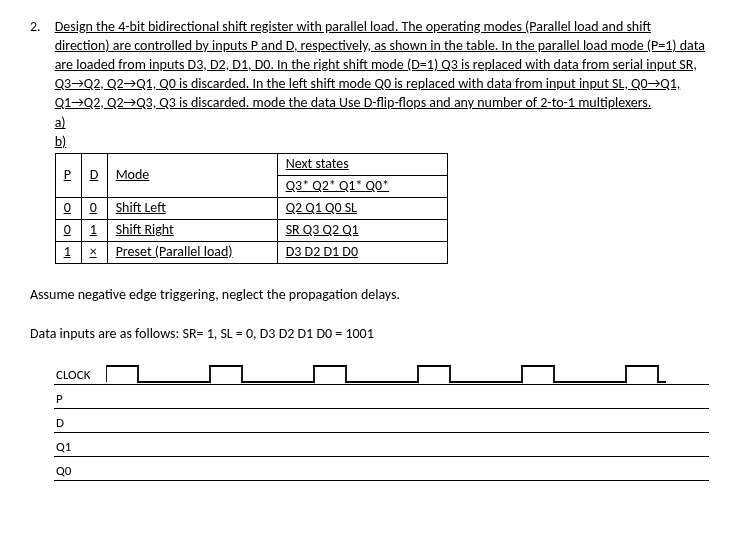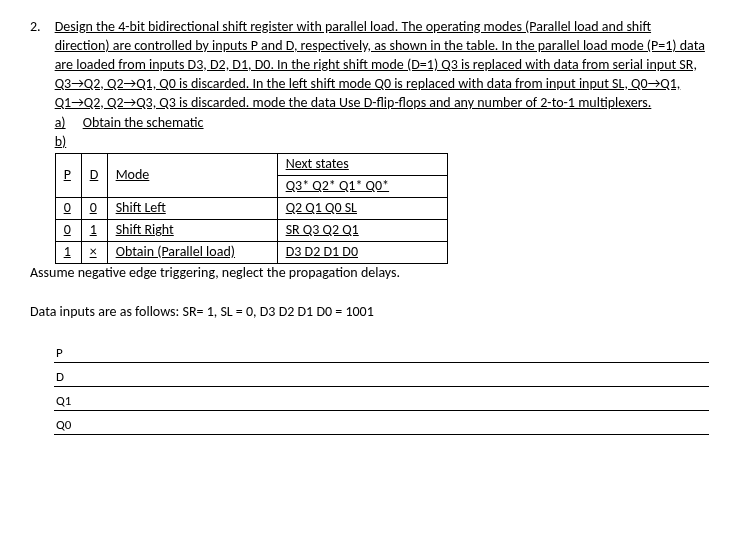--- a/index.html
+++ b/index.html
@@ -42,21 +42,21 @@
     table.modes td, table.modes th {
       border: 1px solid #000;
       padding: 1px 8px;
       text-align: left;
       font-weight: normal;
       font-size: 14px;
     }
     table.modes td.narrow { width: 26px; text-align: left; }
     table.modes td.mode { width: 170px; }
     table.modes td.next { width: 170px; }
-    .assume { }
+    .assume { margin-top: 22px; }
     .inputs { margin-top: 20px; }
     .waveform {
       margin-top: 18px;
       margin-left: 24px;
     }
     .wave-row {
       display: flex;
       align-items: flex-end;
       border-bottom: 1.5px solid #000;
       height: 24px;
@@ -80,21 +80,20 @@
 </head>
 <body>
 
 <div class="question">
   <div class="qnum">2.</div>
   <div class="qbody">
     <div>Design the 4-bit bidirectional shift register with parallel load. The operating modes (Parallel load and shift direction) are controlled by inputs P and D, respectively, as shown in the table. In the parallel load mode (P=1) data are loaded from inputs D3, D2, D1, D0. In the right shift mode (D=1) Q3 is replaced with data from serial input SR, Q3→Q2, Q2→Q1, Q0 is discarded. In the left shift mode Q0 is replaced with data from input input SL, Q0→Q1, Q1→Q2, Q2→Q3, Q3 is discarded. mode the data Use D-flip-flops and any number of 2-to-1 multiplexers.</div>
     <div class="subitems">
       <div class="subitem">
         <div class="sublabel">a)</div>
-        <div>Obtain the schematic</div>
       </div>
       <div class="subitem">
         <div class="sublabel">b)</div>
       </div>
     </div>
 
     <table class="modes">
       <tbody>
           <tr>
         <td class="narrow" rowspan="2">P</td>
@@ -113,32 +112,40 @@
       </tr>
       <tr>
         <td class="narrow">0</td>
         <td class="narrow">1</td>
         <td class="mode">Shift Right</td>
         <td class="next">SR Q3 Q2 Q1</td>
       </tr>
       <tr>
         <td class="narrow">1</td>
         <td class="narrow">×</td>
-        <td class="mode">Obtain (Parallel load)</td>
+        <td class="mode">Preset (Parallel load)</td>
         <td class="next">D3 D2 D1 D0</td>
       </tr>
     </tbody>
       </table>
   </div>
 </div>
 
 <div class="assume">Assume negative edge triggering, neglect the propagation delays.</div>
 <div class="inputs">Data inputs are as follows: SR= 1, SL = 0, D3 D2 D1 D0 = 1001</div>
 
 <div class="waveform">
+  <div class="wave-row first">
+    <div class="wave-label">CLOCK</div>
+    <div class="wave-signal">
+      <svg class="clock-svg" width="560" height="24" viewBox="0 0 560 24">
+        <path d="M 0 22 L 0 6 L 32 6 L 32 22 L 104 22 L 104 6 L 136 6 L 136 22 L 208 22 L 208 6 L 240 6 L 240 22 L 312 22 L 312 6 L 344 6 L 344 22 L 416 22 L 416 6 L 448 6 L 448 22 L 520 22 L 520 6 L 552 6 L 552 22 L 560 22" fill="none" stroke="#000" stroke-width="1.8"></path>
+      </svg>
+    </div>
+  </div>
   <div class="wave-row">
     <div class="wave-label">P</div>
     <div class="wave-signal"></div>
   </div>
   <div class="wave-row">
     <div class="wave-label">D</div>
     <div class="wave-signal"></div>
   </div>
   <div class="wave-row">
     <div class="wave-label">Q1</div>

